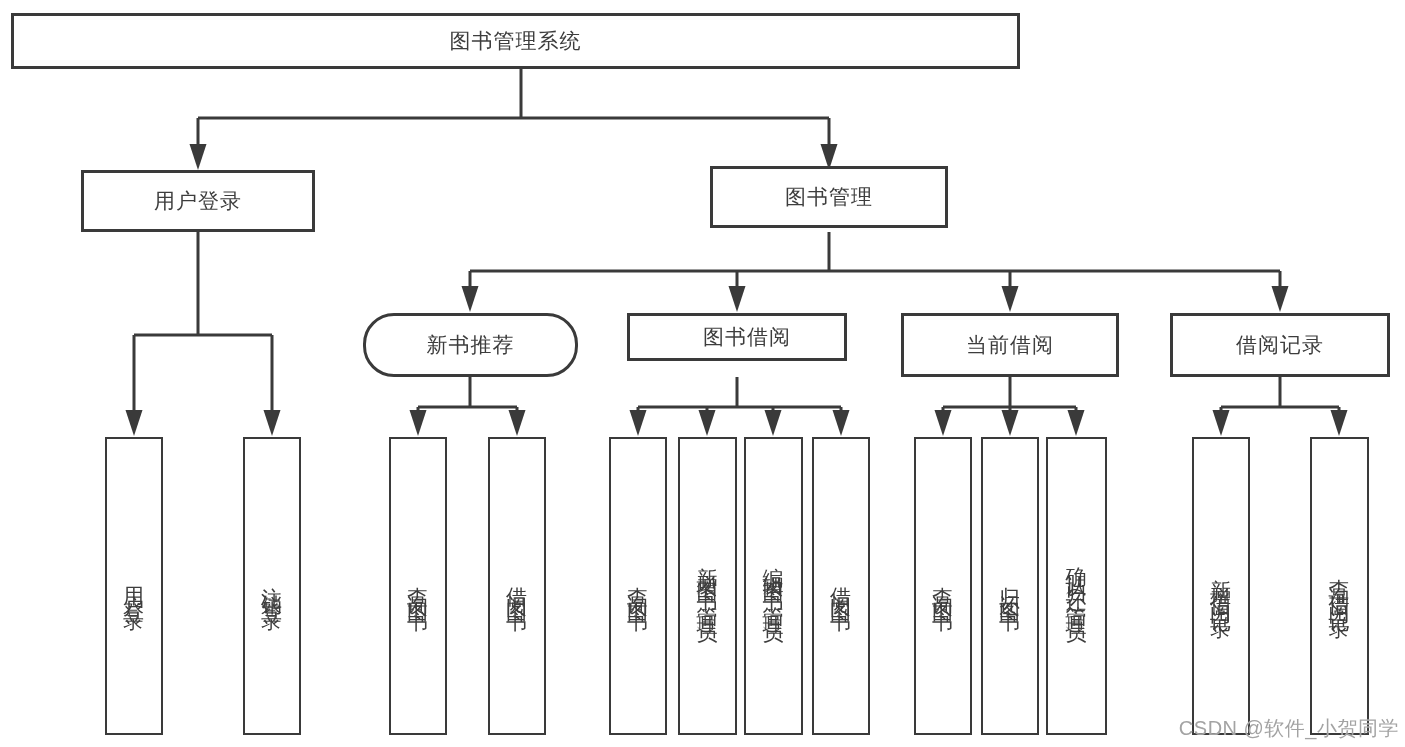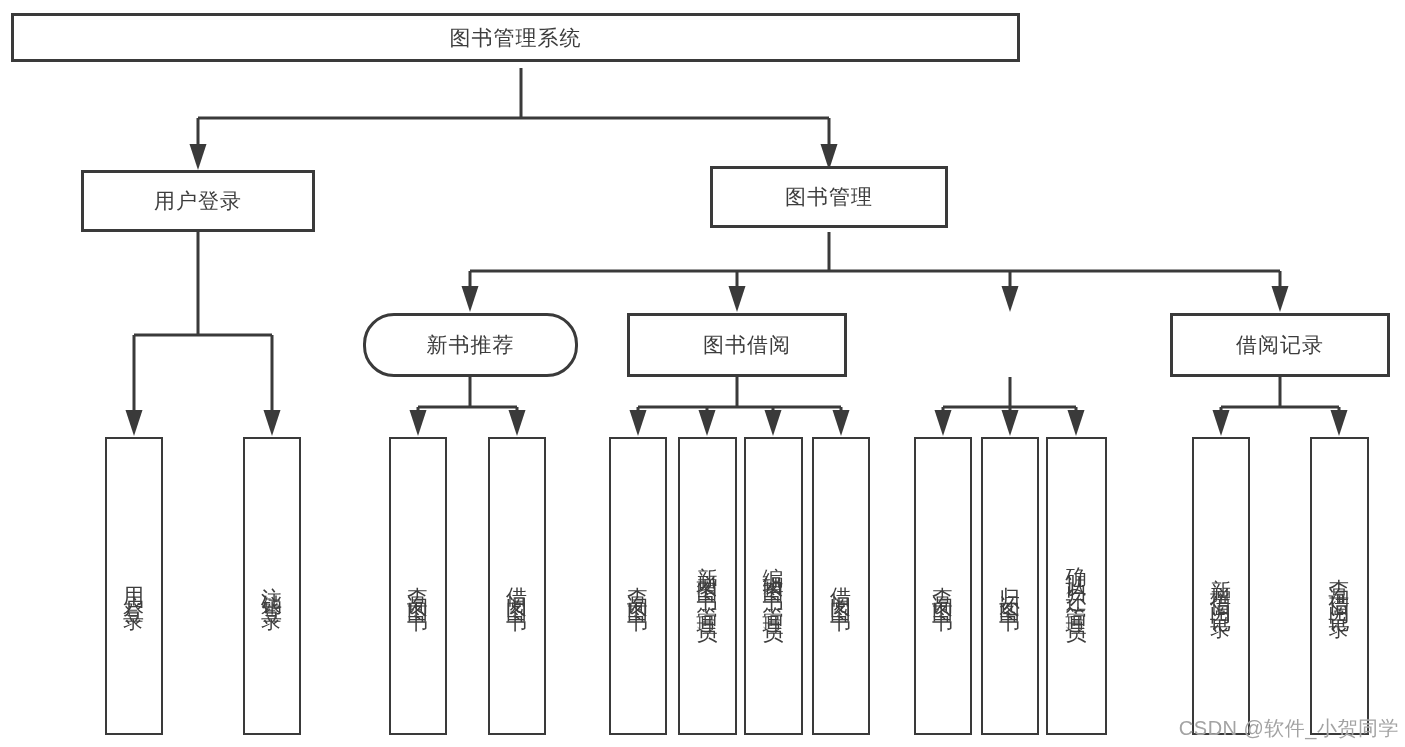--- a/index.html
+++ b/index.html
@@ -80,36 +80,39 @@
       <polygon points="764.5,410 781.5,410 773,436"></polygon>
       <polygon points="832.5,410 849.5,410 841,436"></polygon>
       <polygon points="934.5,410 951.5,410 943,436"></polygon>
       <polygon points="1001.5,410 1018.5,410 1010,436"></polygon>
       <polygon points="1067.5,410 1084.5,410 1076,436"></polygon>
       <polygon points="1212.5,410 1229.5,410 1221,436"></polygon>
       <polygon points="1330.5,410 1347.5,410 1339,436"></polygon>
     </g>
   </svg>
 
-  <div class="hbox" style="left:11px; top:13px; width:1009px; height:49px;">
+  <div class="hbox" style="left:11px; top:13px; width:1009px; height:56px;">
     <span>图书管理系统</span>
   </div>
 
   <div class="hbox" style="left:81px; top:170px; width:234px; height:62px;">
     <span>用户登录</span>
   </div>
   <div class="hbox" style="left:710px; top:166px; width:238px; height:62px;">
     <span>图书管理</span>
   </div>
 
   <div class="hbox" style="left:363px; top:313px; width:215px; height:64px;border-radius:31px;">
     <span>新书推荐</span>
   </div>
-  <div class="hbox" style="left:627px; top:313px; width:220px; height:64px;padding-left:20px;">
+  <div class="hbox" style="left:627px; top:313px; width:220px; height:48px;padding-left:20px;">
     <span>图书借阅</span>
+  </div>
+  <div class="hbox" style="left:901px; top:313px; width:218px; height:64px;">
+    <span>当前借阅</span>
   </div>
   <div class="hbox" style="left:1170px; top:313px; width:220px; height:64px;">
     <span>借阅记录</span>
   </div>
 
   <div class="vbox" style="left:105px; top:437px; width:58px; height:298px;">
     <span class="vtext">用户登录</span>
   </div>
   <div class="vbox" style="left:243px; top:437px; width:58px; height:298px;">
     <span class="vtext">注销登录</span>

